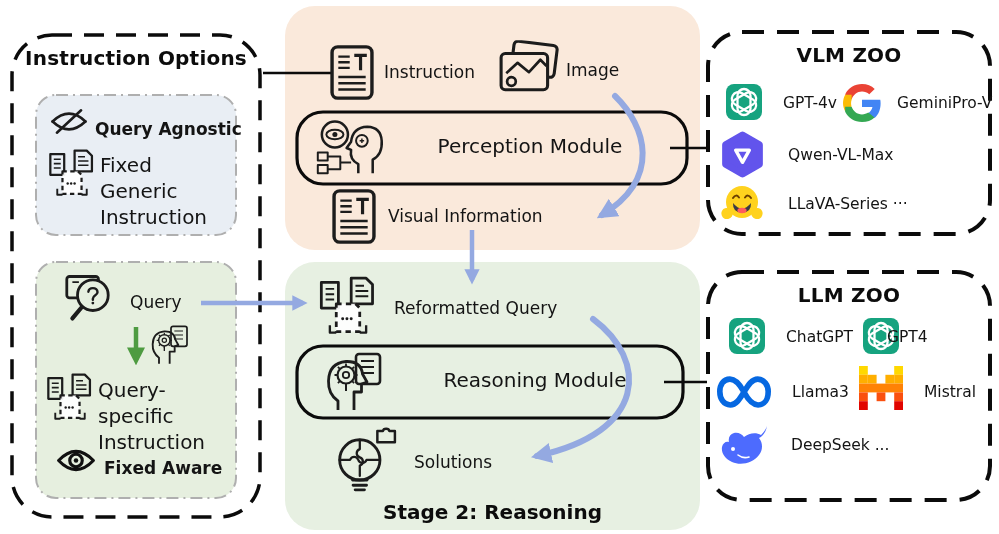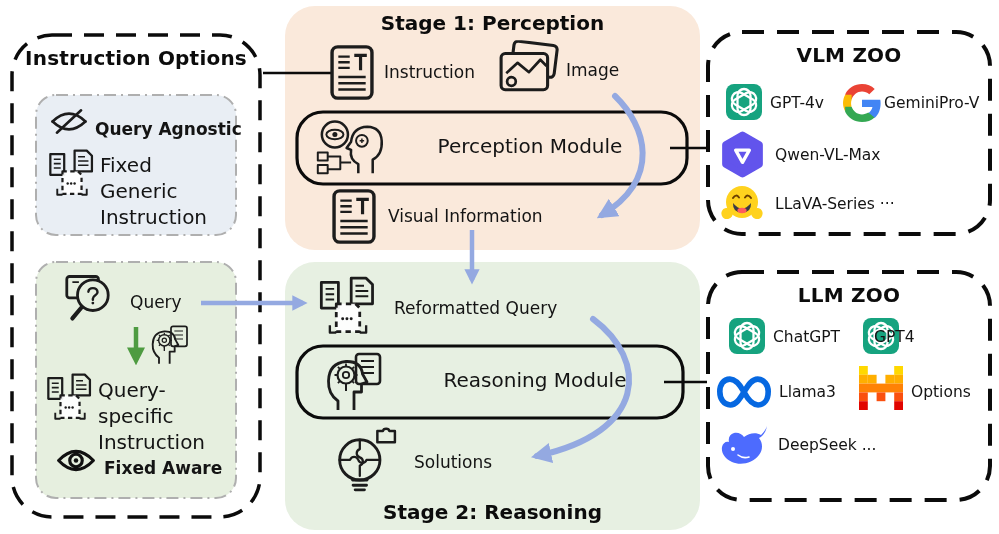--- a/index.html
+++ b/index.html
@@ -5,21 +5,21 @@
   html,body{margin:0;padding:0;background:#fff;}
   .canvas{position:relative;width:999px;height:534px;background:#fff;overflow:hidden;
           font-family:"DejaVu Sans","Liberation Sans",sans-serif;color:#141414;}
   .abs{position:absolute;}
   svg.layer{position:absolute;left:0;top:0;pointer-events:none;}
   .label{font-size:17px;white-space:nowrap;}
   .bold{font-weight:700;margin-top:9px;}
   .panel-title{font-weight:700;font-size:20px;text-align:center;color:#0c0c0c;letter-spacing:.2px;}
   .stage-title{font-weight:700;font-size:20px;text-align:center;color:#0c0c0c;}
   .mod-label{font-size:20px;text-align:center;white-space:nowrap;}
-  .model-label{font-size:15.5px;white-space:nowrap;}
+  .model-label{font-size:15.5px;white-space:nowrap;margin-left:13px;}
   .two-line{white-space:pre-line;text-align:left;font-size:20px;line-height:1.3;}
 </style>
 </head>
 <body>
 
 <div class="canvas">
 
   <svg width="0" height="0" style="position:absolute">
     <defs>
       <symbol id="i-docT" viewBox="0 0 40 50">
@@ -194,21 +194,20 @@
   <svg class="abs" style="left:44px;top:370px" width="52" height="56" viewBox="0 0 60 62">
       <use href="#i-docs"></use>
     </svg>
   <div class="abs two-line" style="left:98px;top:377px;width:136px">Query-specific
 Instruction</div>
   <svg class="abs" style="left:56px;top:447px" width="40" height="27" viewBox="0 0 46 30">
       <use href="#i-eye"></use>
     </svg>
   <div class="abs label bold" style="left:104px;top:449px">Fixed Aware</div>
 
-  <div class="abs stage-title" style="left:285px;top:11px;width:415px">Stage 1: Perception</div>
   <svg class="abs" style="left:329px;top:44px" width="46" height="57" viewBox="0 0 40 50">
       <use href="#i-docT"></use>
     </svg>
   <div class="abs label" style="left:384px;top:62px">Instruction</div>
   <svg class="abs" style="left:498px;top:38px" width="62" height="58" viewBox="0 0 60 52">
       <use href="#i-image"></use>
     </svg>
   <div class="abs label" style="left:566px;top:60px">Image</div>
   <svg class="abs" style="left:316px;top:118px" width="72" height="60" viewBox="0 0 80 64">
       <use href="#i-perception"></use>
@@ -260,21 +259,21 @@
       <use href="#i-openai"></use>
     </svg>
   <div class="abs model-label" style="left:874px;top:328px">GPT4</div>
   <svg class="abs" style="left:717px;top:374px" width="54" height="36" viewBox="0 0 48 32">
       <use href="#i-meta"></use>
     </svg>
   <div class="abs model-label" style="left:779px;top:383px">Llama3</div>
   <svg class="abs" style="left:859px;top:366px" width="44" height="44" viewBox="0 0 50 50">
       <use href="#i-mistral"></use>
     </svg>
-  <div class="abs model-label" style="left:911px;top:383px">Options</div>
+  <div class="abs model-label" style="left:911px;top:383px">Mistral</div>
   <svg class="abs" style="left:718px;top:424px" width="52" height="42" viewBox="0 0 52 42">
       <use href="#i-deepseek"></use>
     </svg>
   <div class="abs model-label" style="left:778px;top:436px">DeepSeek ...</div>
 
   <svg class="layer" width="999" height="534">
     <defs>
       <marker id="ab" viewBox="0 0 10 10" refX="7" refY="5" markerWidth="3.4" markerHeight="3.4" orient="auto-start-reverse">
         <path d="M0,0 L10,5 L0,10 z" fill="#94A9E1"></path>
       </marker>

